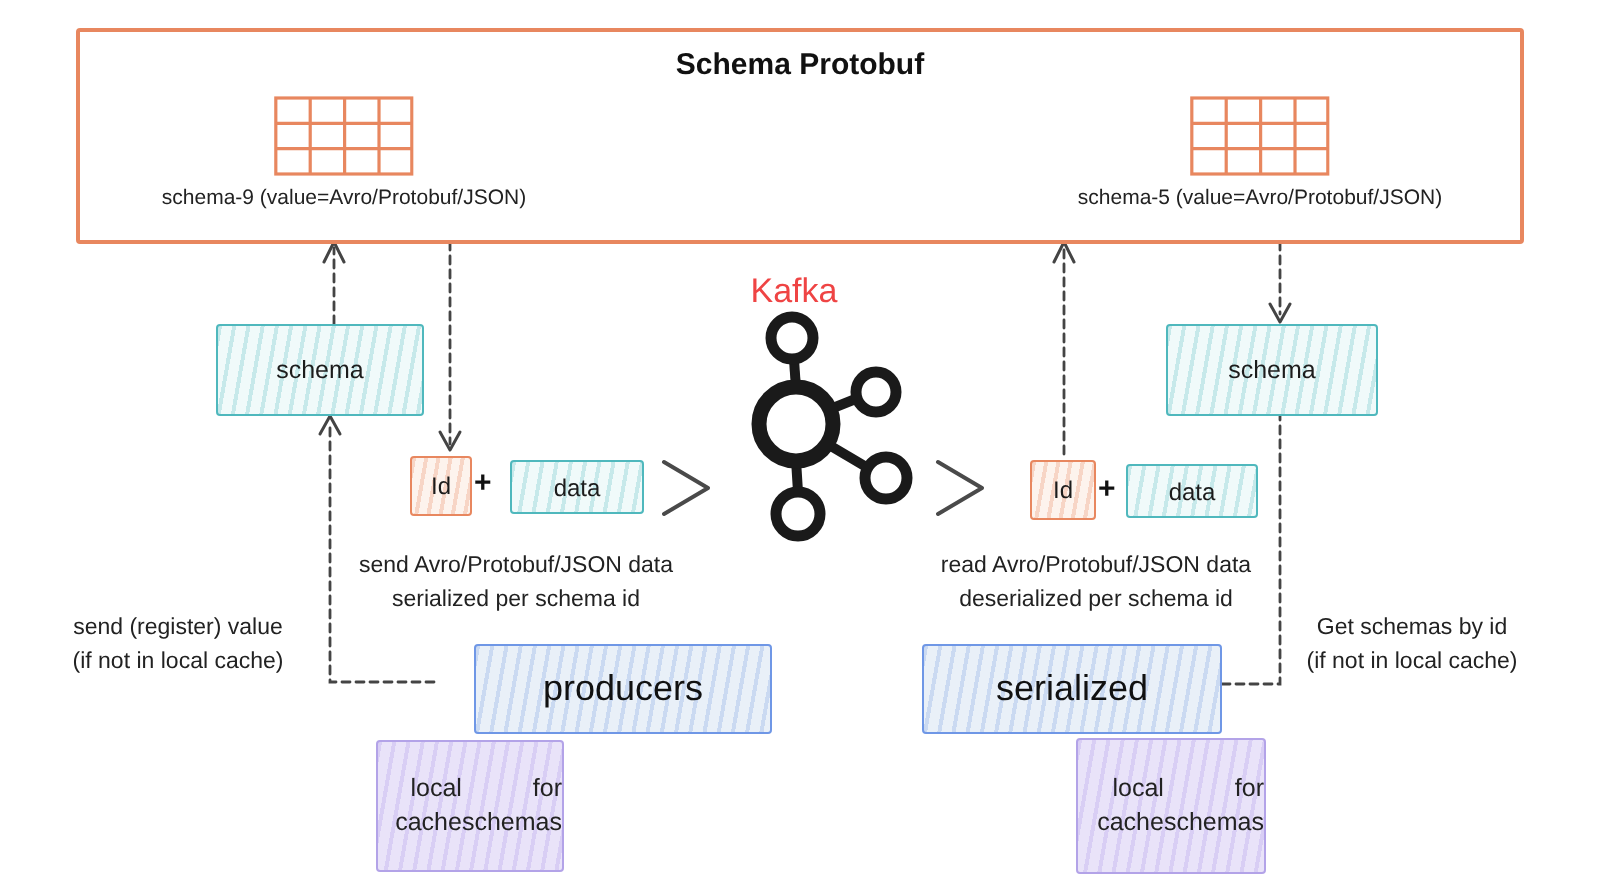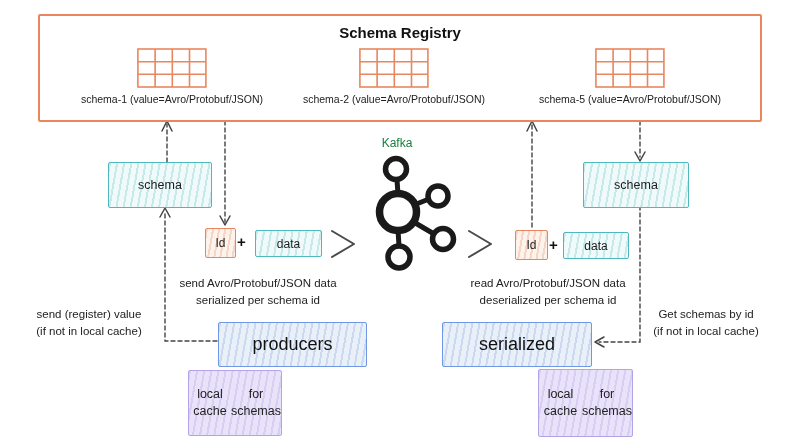--- a/index.html
+++ b/index.html
@@ -25,33 +25,34 @@
   }
   .reg-item{position:absolute;top:32px;transform:translateX(-50%);
     display:flex;flex-direction:column;align-items:center;}
   .reg-item .grid-icon{display:block;}
   .reg-label{margin-top:5px;font-size:10.5px;white-space:nowrap;color:#222;}
   .pos1{left:132px;} .pos2{left:354px;} .pos3{left:590px;}
 
   
   .box{
     position:absolute;display:flex;align-items:center;justify-content:center;
-    text-align:center;border-radius:2px;
+    text-align:right;border-radius:2px;
   }
   .teal{
     border:1.6px solid #4fb8bd;background-color:#f0fafa;
     background-image:repeating-linear-gradient(100deg,rgba(79,184,189,.26) 0 2px,rgba(255,255,255,0) 2px 7px);
   }
   .orange-f{
     border:1.6px solid #e8875f;background-color:#fdf3ed;
     background-image:repeating-linear-gradient(100deg,rgba(232,135,95,.28) 0 2px,rgba(255,255,255,0) 2px 6px);
   }
   .blue{
     border:1.8px solid #6f97e6;background-color:#e9f0f8;
     background-image:repeating-linear-gradient(100deg,rgba(110,150,222,.25) 0 2px,rgba(255,255,255,0) 2px 7px);
+    margin-left:19px;
   }
   .purple{
     border:1.6px solid #b3a3e8;background-color:#e9e3f9;
     background-image:repeating-linear-gradient(100deg,rgba(150,122,226,.20) 0 2px,rgba(255,255,255,0) 2px 7px);
   }
 
   .schema-left {left:108px;top:162px;width:102px;height:44px;font-size:12.5px;}
   .schema-right{left:583px;top:162px;width:104px;height:44px;font-size:12.5px;}
   .id-left  {left:205px;top:228px;width:29px;height:28px;font-size:12px;}
   .id-right {left:515px;top:230px;width:31px;height:28px;font-size:12px;}
@@ -68,21 +69,21 @@
   .cache-right{left:538px;top:369px;width:93px;height:66px;}
 
   
   .note{position:absolute;font-size:11.5px;line-height:1.5;text-align:center;color:#222;
         transform:translateX(-50%);white-space:nowrap;}
   .note-send{left:258px;top:275px;}
   .note-read{left:548px;top:275px;}
   .note-register{left:89px;top:306px;}
   .note-get{left:706px;top:306px;}
   .kafka-label{position:absolute;left:397px;top:136px;transform:translateX(-50%);
-        font-size:12px;color:#15803d;}
+        font-size:17px;color:#ef4444;}
 </style>
 </head>
 <body>
 
 <div class="stage">
 
   <svg class="overlay" viewBox="0 0 800 443" xmlns="http://www.w3.org/2000/svg">
     <g stroke="#444" stroke-width="1.4" fill="none" stroke-dasharray="4 3" stroke-linecap="round">
       <path d="M167 162 L167 124"></path>
       <path d="M225 121 L225 222"></path>
@@ -110,49 +111,36 @@
       <line x1="412" y1="221" x2="434" y2="234" stroke-width="5"></line>
       <circle cx="398" cy="212" r="18.5" stroke-width="7.5"></circle>
       <circle cx="396" cy="169" r="10.5" stroke-width="5.5"></circle>
       <circle cx="399" cy="257" r="11" stroke-width="5.5"></circle>
       <circle cx="438" cy="196" r="10" stroke-width="5.5"></circle>
       <circle cx="443" cy="239" r="10.5" stroke-width="5.5"></circle>
     </g>
   </svg>
 
   <div class="abs registry">
-    <div class="registry-title">Schema Registry</div>
+    <div class="registry-title">Schema Protobuf</div>
 
     <div class="reg-item pos1">
       <svg class="grid-icon" width="70" height="40" viewBox="0 0 70 40">
         <g stroke="#e8875f" stroke-width="1.6" fill="none">
           <rect x="1" y="1" width="68" height="38"></rect>
           <line x1="18.2" y1="1" x2="18.2" y2="39"></line>
             <line x1="35.4" y1="1" x2="35.4" y2="39"></line>
             <line x1="52.6" y1="1" x2="52.6" y2="39"></line>
           <line x1="1" y1="13.7" x2="69" y2="13.7"></line>
             <line x1="1" y1="26.3" x2="69" y2="26.3"></line>
         </g>
       </svg>
-      <div class="reg-label">schema-1 (value=Avro/Protobuf/JSON)</div>
+      <div class="reg-label">schema-9 (value=Avro/Protobuf/JSON)</div>
     </div>
 
-    <div class="reg-item pos2">
-      <svg class="grid-icon" width="70" height="40" viewBox="0 0 70 40">
-        <g stroke="#e8875f" stroke-width="1.6" fill="none">
-          <rect x="1" y="1" width="68" height="38"></rect>
-          <line x1="18.2" y1="1" x2="18.2" y2="39"></line>
-            <line x1="35.4" y1="1" x2="35.4" y2="39"></line>
-            <line x1="52.6" y1="1" x2="52.6" y2="39"></line>
-          <line x1="1" y1="13.7" x2="69" y2="13.7"></line>
-            <line x1="1" y1="26.3" x2="69" y2="26.3"></line>
-        </g>
-      </svg>
-      <div class="reg-label">schema-2 (value=Avro/Protobuf/JSON)</div>
-    </div>
 
     <div class="reg-item pos3">
       <svg class="grid-icon" width="70" height="40" viewBox="0 0 70 40">
         <g stroke="#e8875f" stroke-width="1.6" fill="none">
           <rect x="1" y="1" width="68" height="38"></rect>
           <line x1="18.2" y1="1" x2="18.2" y2="39"></line>
             <line x1="35.4" y1="1" x2="35.4" y2="39"></line>
             <line x1="52.6" y1="1" x2="52.6" y2="39"></line>
           <line x1="1" y1="13.7" x2="69" y2="13.7"></line>
             <line x1="1" y1="26.3" x2="69" y2="26.3"></line>

